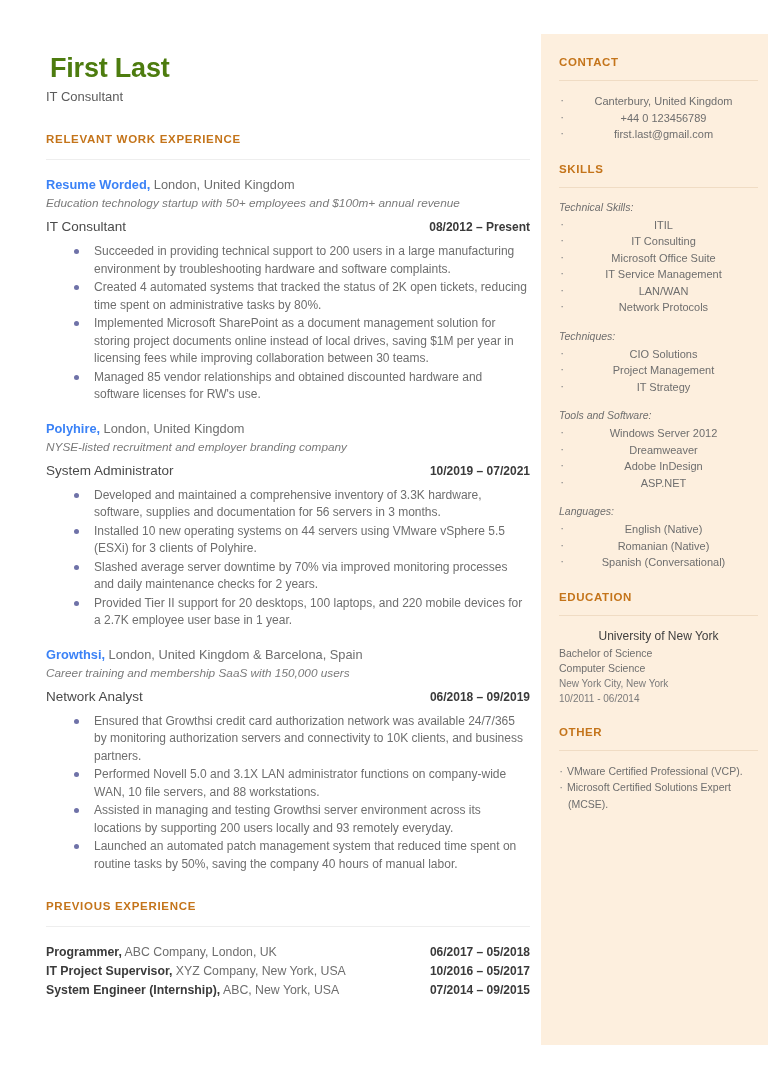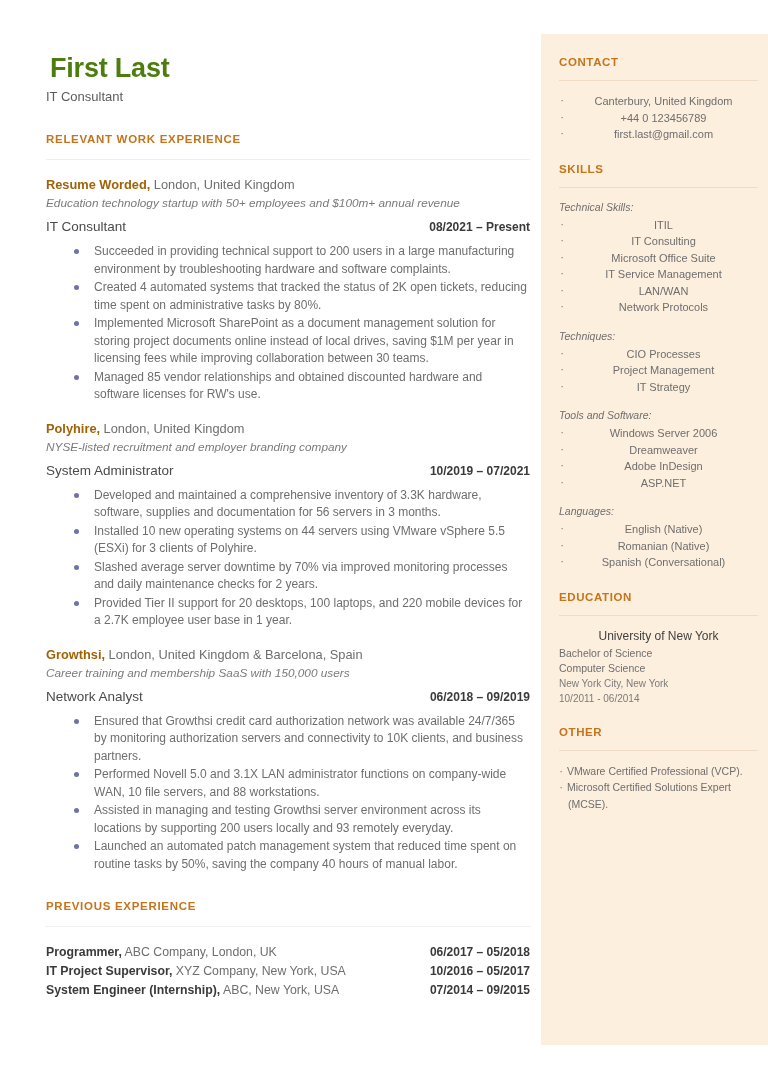--- a/index.html
+++ b/index.html
@@ -146,21 +146,21 @@
     background: #eeeeee;
     margin: 14px 0 0 0;
   }
 
   .job { margin-top: 16px; }
   .job-company {
     font-size: 12.8px;
     line-height: 18px;
     color: #6e6e6e;
   }
-  .job-company b { color: #a16207; font-weight: bold; text-align: right; }
+  .job-company b { color: #3b82f6; font-weight: bold; text-align: right; }
   .job-desc {
     font-size: 11.8px;
     font-style: italic;
     color: #7a7a7a;
     line-height: 17px;
     margin-top: 1px;
   }
   .job-row {
     display: flex;
     justify-content: space-between;
@@ -228,21 +228,21 @@
 
     <div class="sect-head">RELEVANT WORK EXPERIENCE</div>
     <div class="sect-rule"></div>
 
     <div id="jobs-container">
         <div class="job">
           <div class="job-company"><b>Resume Worded,</b><span> London, United Kingdom</span></div>
           <div class="job-desc">Education technology startup with 50+ employees and $100m+ annual revenue</div>
           <div class="job-row">
             <div class="job-title">IT Consultant</div>
-            <div class="job-dates">08/2021 – Present</div>
+            <div class="job-dates">08/2012 – Present</div>
           </div>
           <ul class="bullets">
             <li>Succeeded in providing technical support to 200 users in a large manufacturing environment by troubleshooting hardware and software complaints.</li>
             <li>Created 4 automated systems that tracked the status of 2K open tickets, reducing time spent on administrative tasks by 80%.</li>
             <li>Implemented Microsoft SharePoint as a document management solution for storing project documents online instead of local drives, saving $1M per year in licensing fees while improving collaboration between 30 teams.</li>
             <li>Managed 85 vendor relationships and obtained discounted hardware and software licenses for RW's use.</li>
           </ul>
         </div>
         <div class="job">
           <div class="job-company"><b>Polyhire,</b><span> London, United Kingdom</span></div>
@@ -317,29 +317,29 @@
               <li>IT Consulting</li>
               <li>Microsoft Office Suite</li>
               <li>IT Service Management</li>
               <li>LAN/WAN</li>
               <li>Network Protocols</li>
             </ul>
           </div>
           <div class="skill-group">
             <div class="skill-group-title">Techniques:</div>
             <ul class="side-list">
-              <li>CIO Processes</li>
+              <li>CIO Solutions</li>
               <li>Project Management</li>
               <li>IT Strategy</li>
             </ul>
           </div>
           <div class="skill-group">
             <div class="skill-group-title">Tools and Software:</div>
             <ul class="side-list">
-              <li>Windows Server 2006</li>
+              <li>Windows Server 2012</li>
               <li>Dreamweaver</li>
               <li>Adobe InDesign</li>
               <li>ASP.NET</li>
             </ul>
           </div>
           <div class="skill-group">
             <div class="skill-group-title">Languages:</div>
             <ul class="side-list">
               <li>English (Native)</li>
               <li>Romanian (Native)</li>

